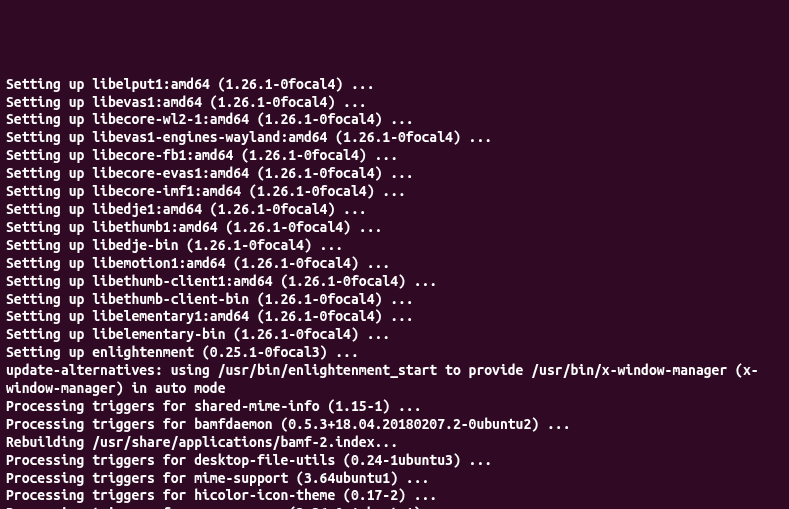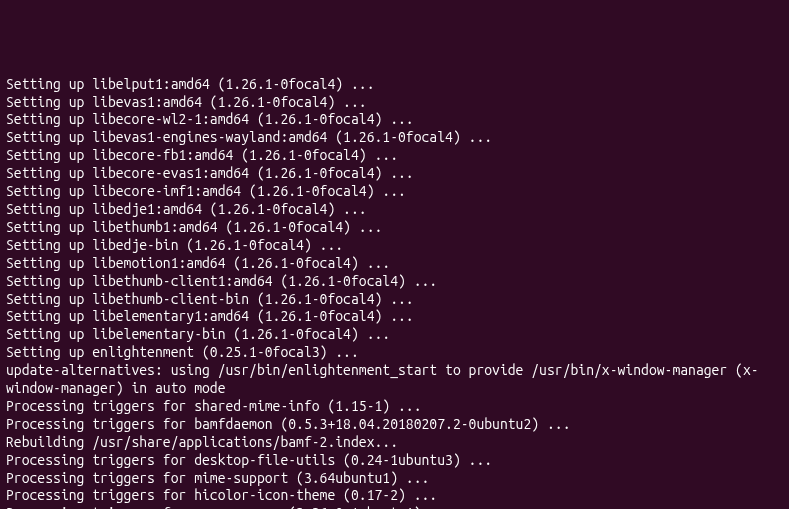--- a/index.html
+++ b/index.html
@@ -15,20 +15,21 @@
       color: #ffffff;
       padding: 4px 6px;
       width: 789px;
       height: 509px;
       overflow: hidden;
       white-space: pre-wrap;
       word-wrap: break-word;
     }
     .line {
       display: block;
+      font-weight: bold;
     }
     .terminal-output {
       display: block;
     }
   </style>
 </head>
 <body>
 
 
 

